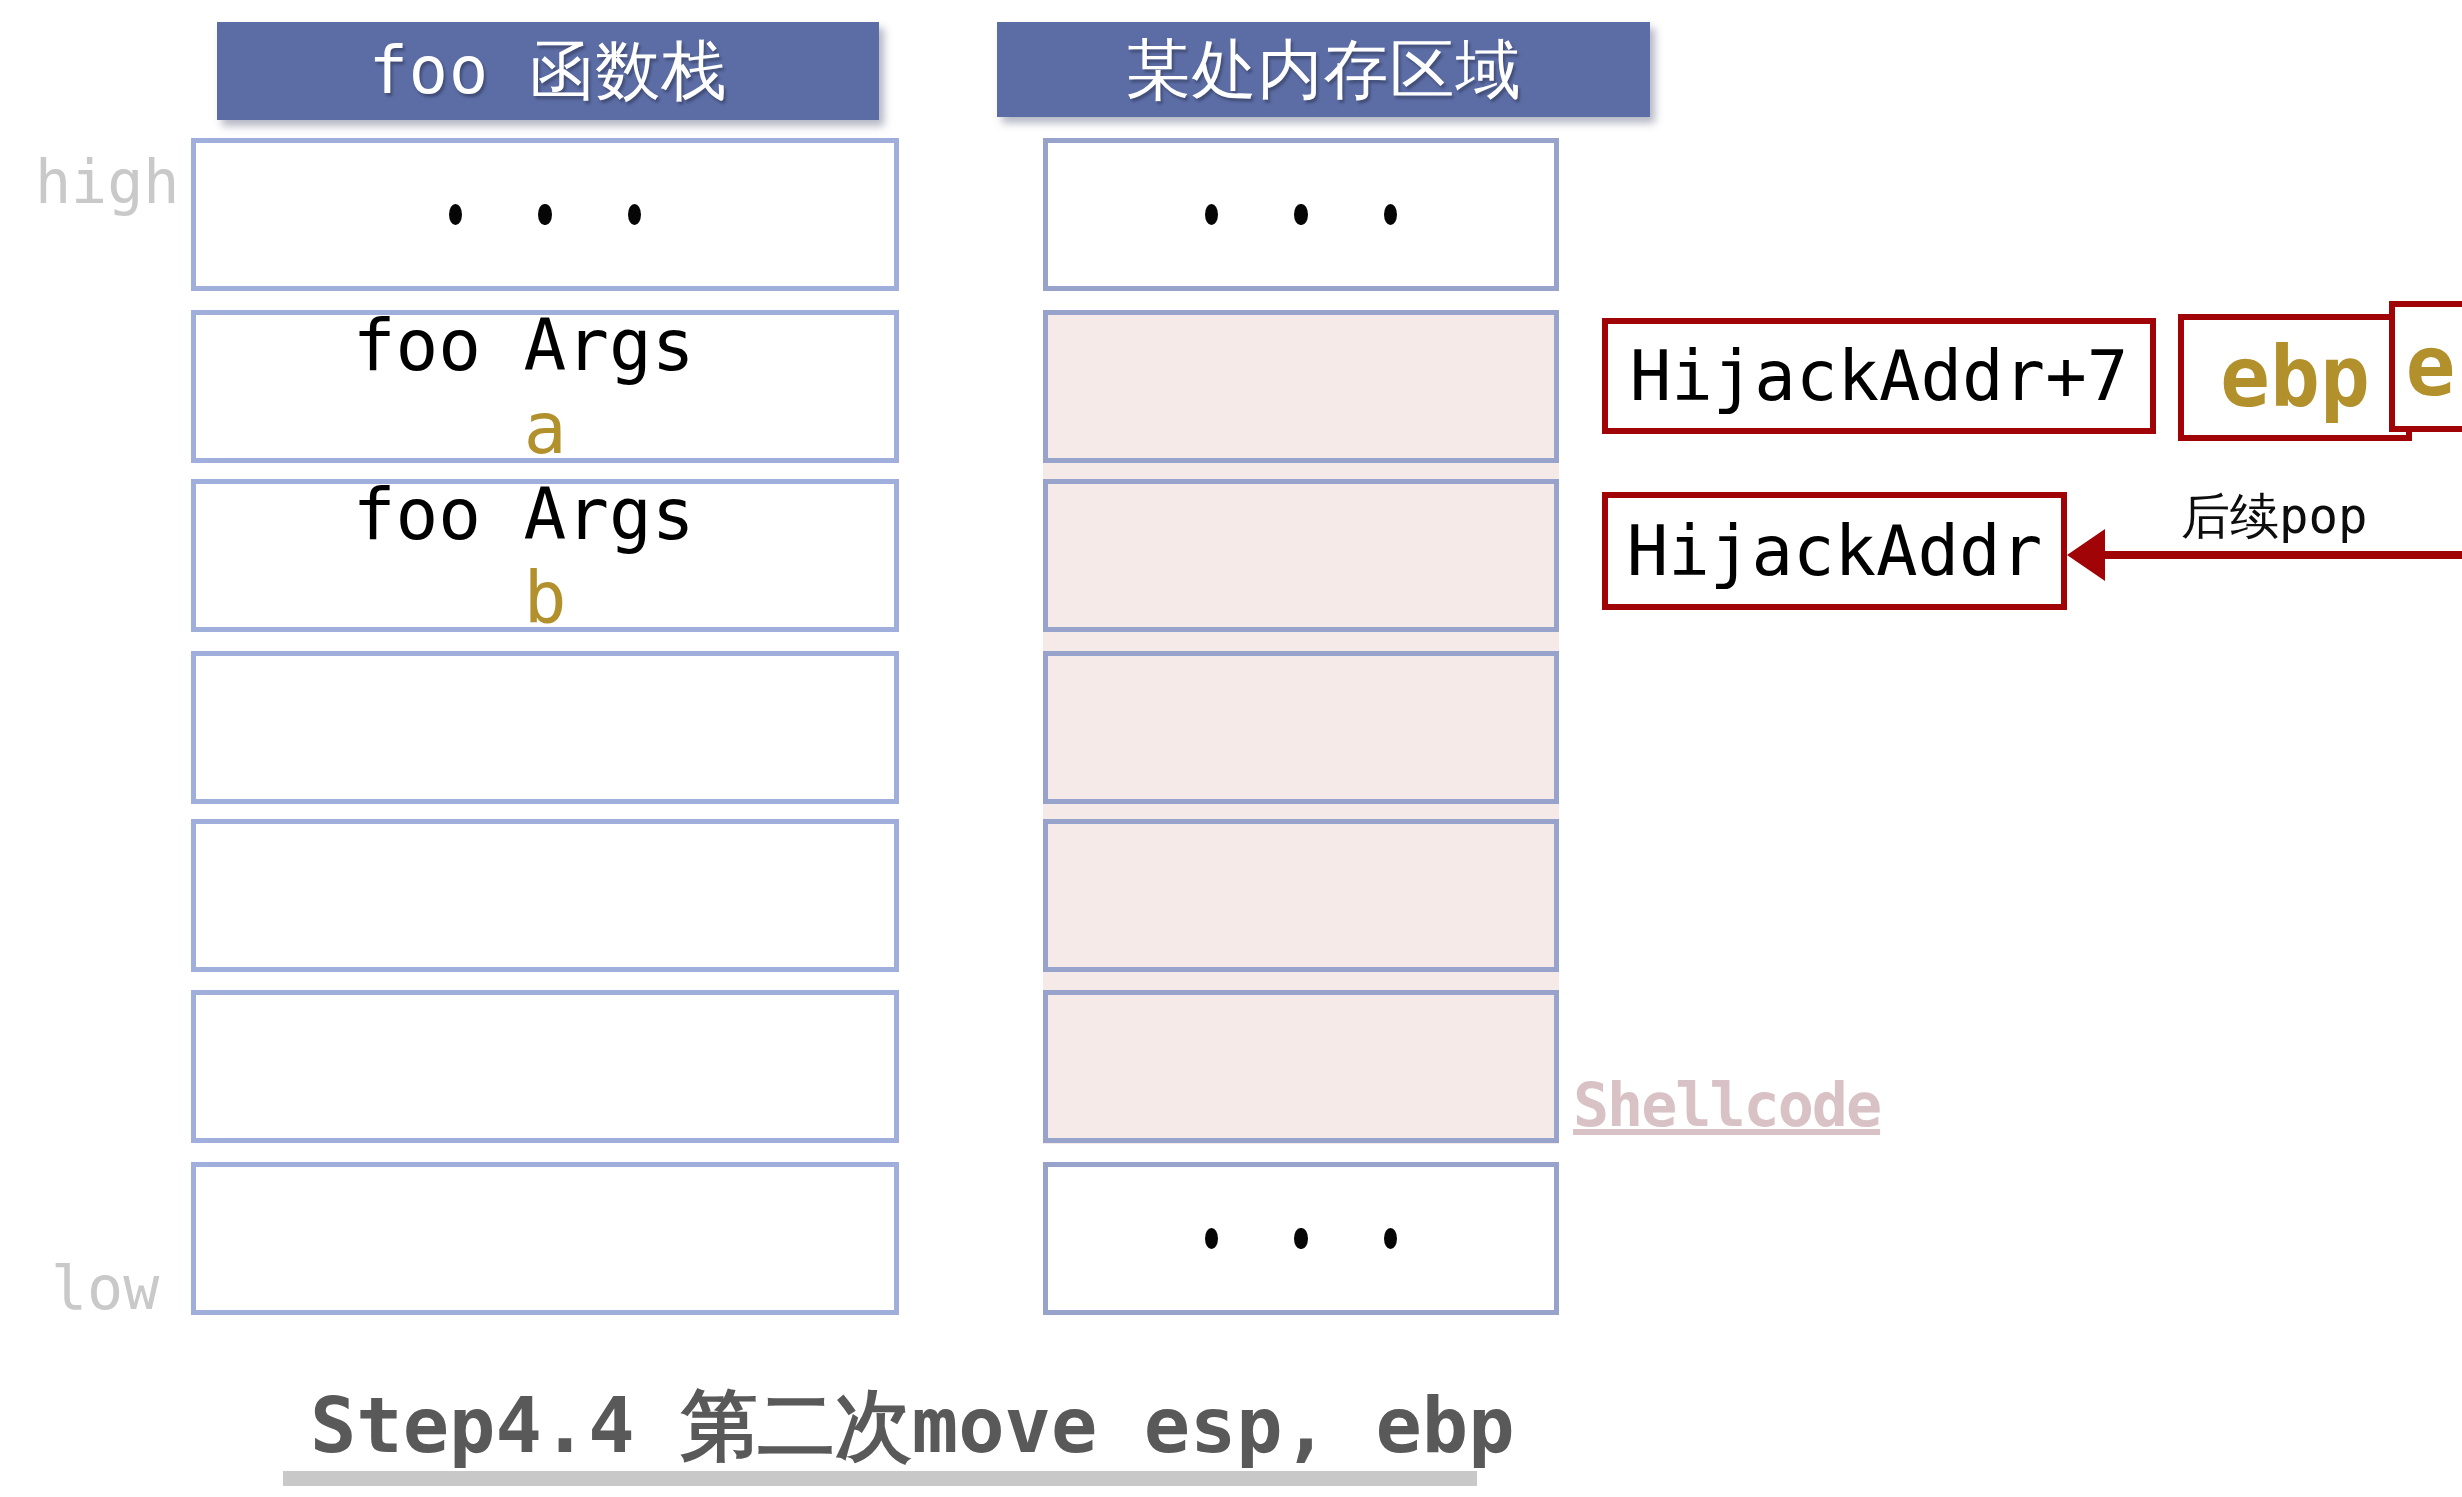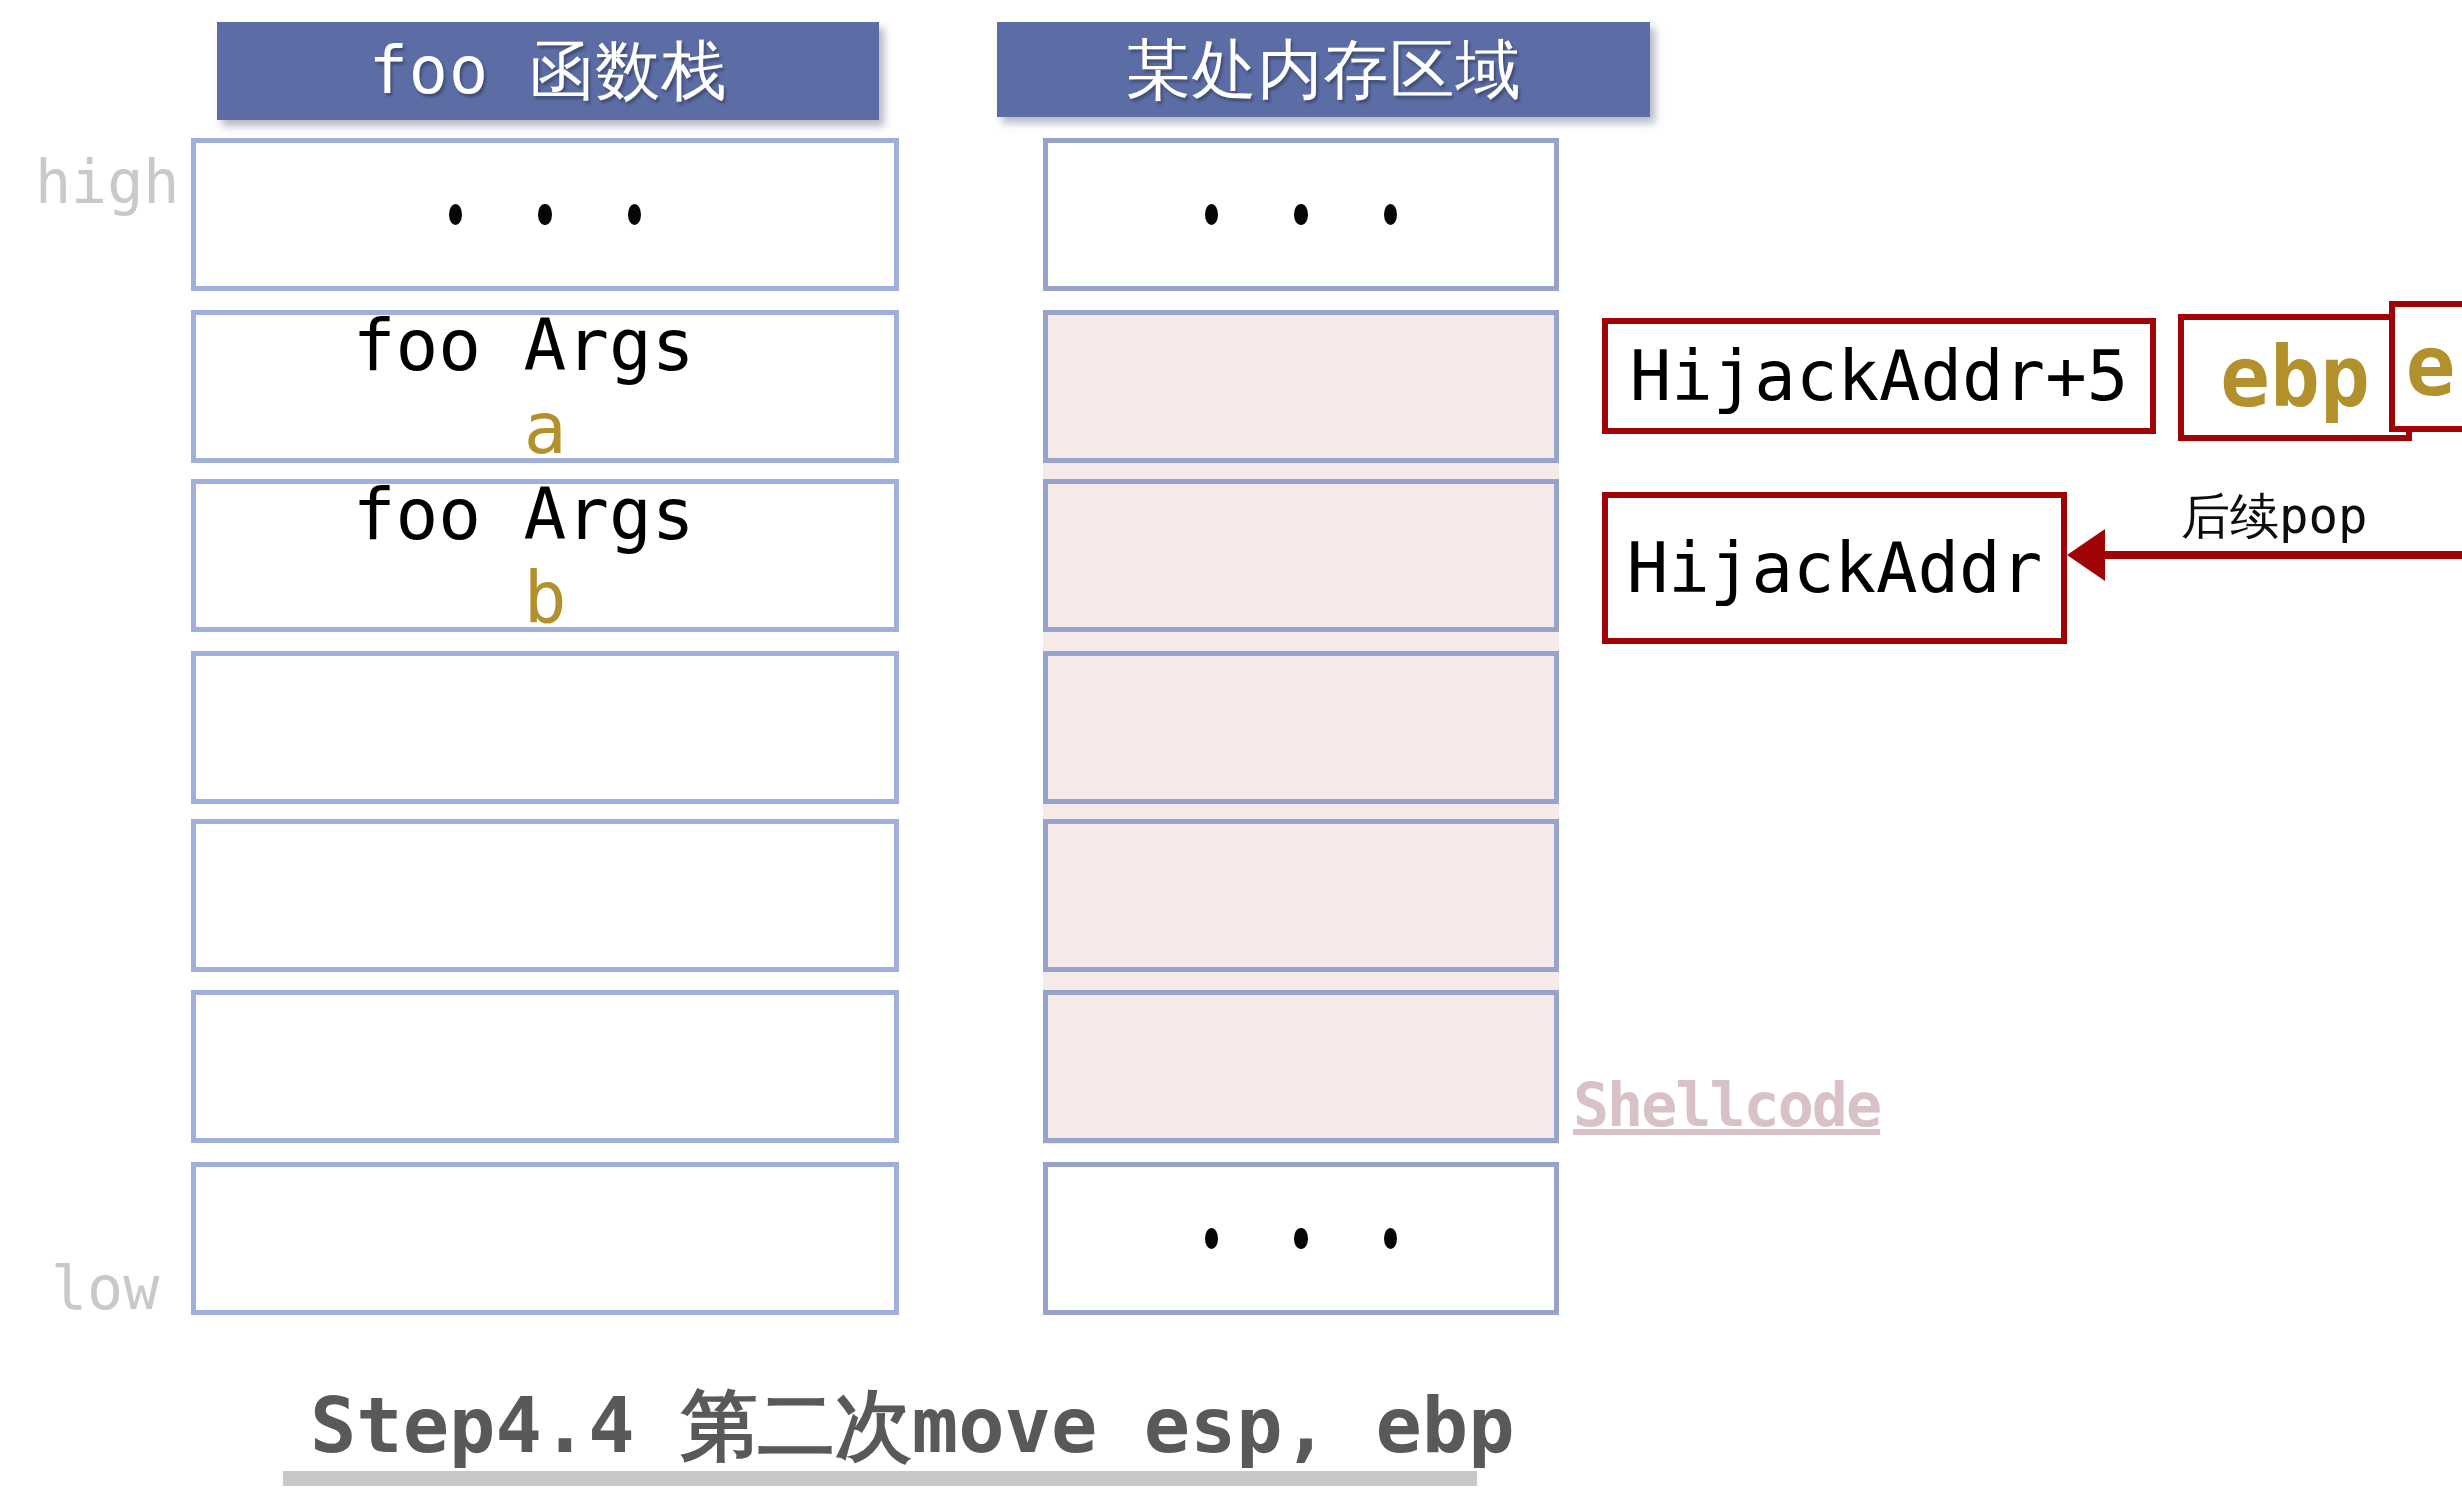--- a/index.html
+++ b/index.html
@@ -55,21 +55,21 @@
   
   .redbox{
     position:absolute;box-sizing:border-box;
     border:6.9px solid #A00406;background:#ffffff;
     display:flex;align-items:center;justify-content:center;
     font-size:69px;color:#000;white-space:pre;
   }
   #box-hijack4{left:1602px;top:318px;width:554px;height:116px;}
   #box-ebp{left:2178px;top:314px;width:234px;height:127px;text-align:center;}
   #box-esp{left:2389px;top:301px;width:183px;height:131px;}
-  #box-hijack{left:1602px;top:492px;width:465px;height:152px;}
+  #box-hijack{left:1602px;top:492px;width:465px;height:118px;}
   .reg{font-size:83px;font-weight:bold;color:#B2902C;}
 
   
   .arrow-seg{position:absolute;background:#A00406;}
   #arrow-h{left:2102px;top:551px;width:373px;height:8.4px;}
   #arrow-head{
     position:absolute;left:2067px;top:529px;width:0;height:0;
     border-top:26.6px solid transparent;border-bottom:26.6px solid transparent;
     border-right:38px solid #A00406;
   }
@@ -135,21 +135,21 @@
     <div class="dots">
       <span class="dot"></span>
       <span class="dot"></span>
       <span class="dot"></span>
     </div>
   </div>
 
   <div id="shellcode">Shellcode</div>
 
   <div class="redbox" id="box-hijack4">
-    <span>HijackAddr+5</span>
+    <span>HijackAddr+7</span>
   </div>
   <div class="redbox" id="box-ebp">
     <span class="reg">ebp</span>
   </div>
   <div class="redbox" id="box-esp">
     <span class="reg">esp</span>
   </div>
   <div class="redbox" id="box-hijack">
     <span>HijackAddr</span>
   </div>

